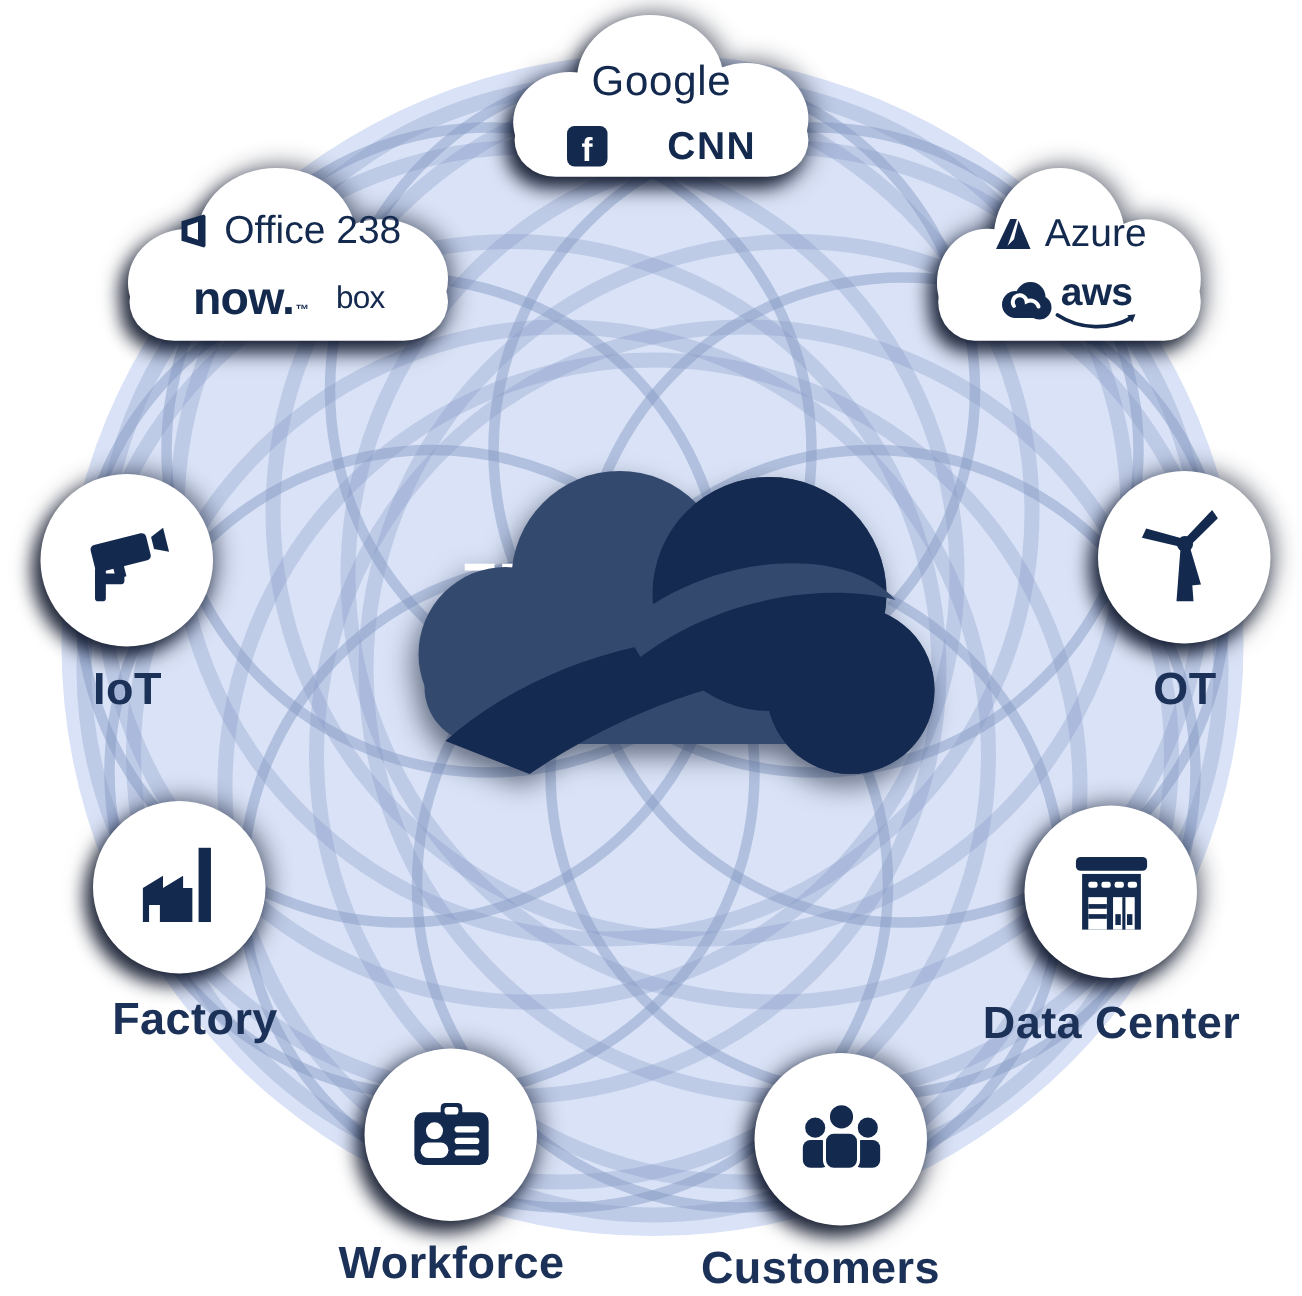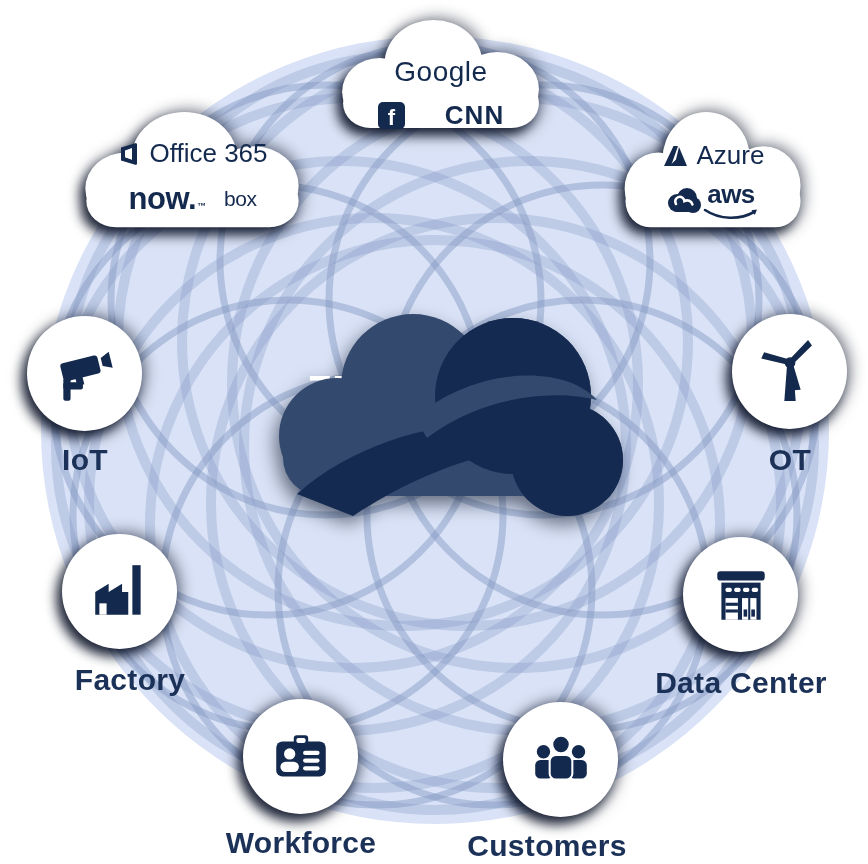--- a/index.html
+++ b/index.html
@@ -66,21 +66,21 @@
           <circle cx="496" cy="503" r="285"></circle>
         <circle cx="435" cy="525" r="285"></circle>
           <circle cx="374" cy="503" r="285"></circle>
         <circle cx="341" cy="446" r="285"></circle>
           <circle cx="353" cy="383" r="285"></circle>
         <circle cx="403" cy="341" r="285"></circle>
       </g>
     </g>
   </svg>
 
-  <div class="abs cloud shadowed" style="left:328px;top:20px;width:226px;height:118px;justify-content:center;">
+  <div class="abs cloud shadowed" style="left:328px;top:10px;width:226px;height:118px;">
     <svg class="cloud-bg" viewBox="0 0 240 140" preserveAspectRatio="none">
       <g fill="#ffffff">
         <circle cx="55" cy="85" r="40"></circle>
           <circle cx="112" cy="52" r="52"></circle>
         <circle cx="180" cy="82" r="44"></circle>
           <rect x="16" y="70" width="208" height="58" rx="29"></rect>
       </g>
     </svg>
     <div class="cloud-content" style="padding-top:28px;">
       <div class="navy google-text">Google</div>
@@ -100,21 +100,21 @@
           <rect x="16" y="70" width="208" height="58" rx="29"></rect>
       </g>
     </svg>
     <div class="cloud-content" style="padding-top:26px;">
       <div class="logo-row" style="gap:8px;">
         <svg width="24" height="26" viewBox="0 0 24 26">
           <polygon points="4,6.5 19,2 20,3 20,23 19,24 4,19.5" fill="#13294E"></polygon>
           <polygon points="8,9.5 15,7 15,19 8,16.5" fill="#ffffff"></polygon>
           <polygon points="8,16.5 15,19 8,20" fill="#13294E"></polygon>
         </svg>
-        <span class="navy office-text">Office 365</span>
+        <span class="navy office-text">Office 238</span>
       </div>
       <div class="logo-row" style="margin-top:12px;gap:18px;">
         <span style="display:flex;">
           <span class="navy now-text">now.</span>
           <span class="navy tm">™</span>
         </span>
         <span class="navy box-text">box</span>
       </div>
     </div>
   </div>

